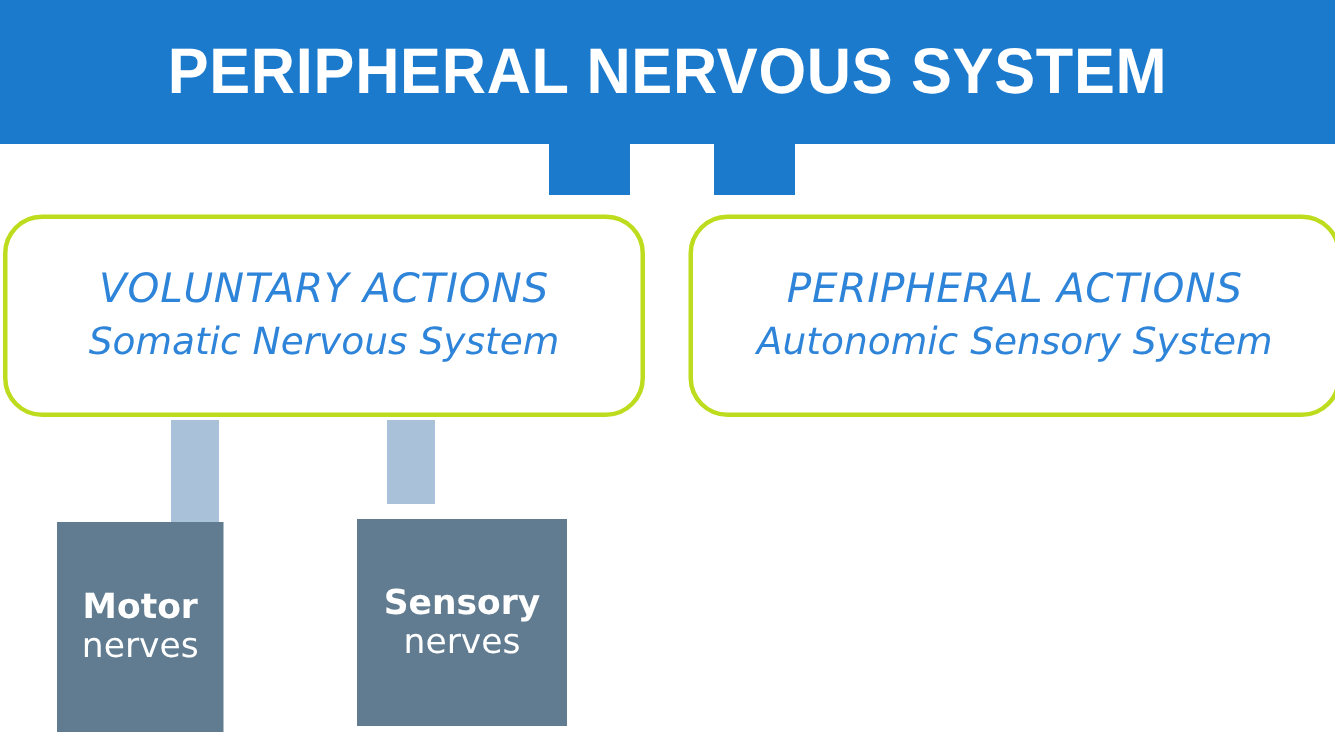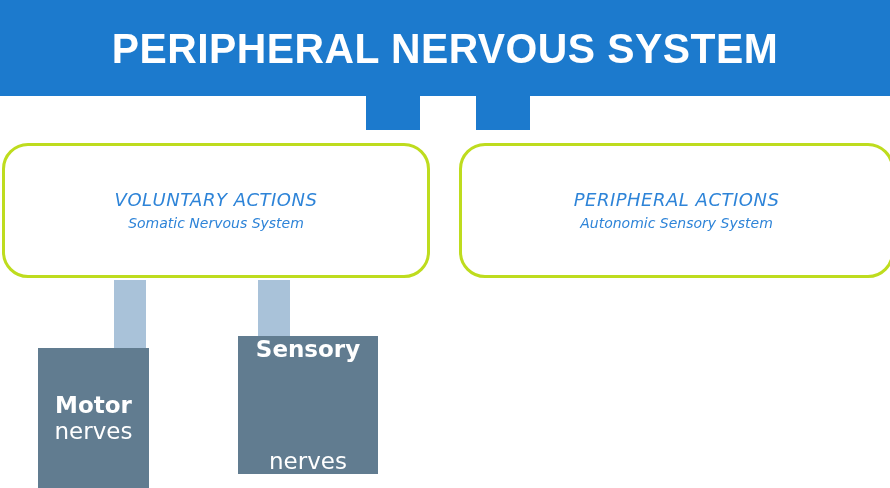--- a/index.html
+++ b/index.html
@@ -66,30 +66,30 @@
     align-items: center;
     justify-content: center;
   }
   .box-voluntary   { left: 2px;   top: 143px; width: 428px; height: 135px; }
   .box-involuntary { left: 459px; top: 143px; width: 435px; height: 135px; }
 
   .action-title {
     color: #2E84D8;
     font-family: "DejaVu Sans", sans-serif;
     font-style: italic;
-    font-size: 18px;
+    font-size: 27px;
     line-height: 1.1;
     letter-spacing: 0.5px;
     white-space: nowrap;
   }
   .action-subtitle {
     color: #2E84D8;
     font-family: "DejaVu Sans", sans-serif;
     font-style: italic;
-    font-size: 14px;
+    font-size: 25px;
     line-height: 1.2;
     margin-top: 5px;
     white-space: nowrap;
   }
 
   
   .stem-gray {
     position: absolute;
     background: #A9C2D9;
   }
@@ -101,21 +101,21 @@
     position: absolute;
     background: #617C90;
     display: flex;
     flex-direction: column;
     align-items: center;
     justify-content: center;
     color: #ffffff;
     font-family: "DejaVu Sans", sans-serif;
   }
   .box-motor   { left: 38px;  top: 348px; width: 111px; height: 140px; }
-  .box-sensory { left: 238px; top: 336px; width: 140px; height: 138px; justify-content: space-between; }
+  .box-sensory { left: 238px; top: 346px; width: 140px; height: 138px; }
 
   .nerve-name {
     font-weight: bold;
     font-size: 23px;
     line-height: 1.15;
   }
   .nerve-word {
     font-weight: normal;
     font-size: 23px;
     line-height: 1.15;

